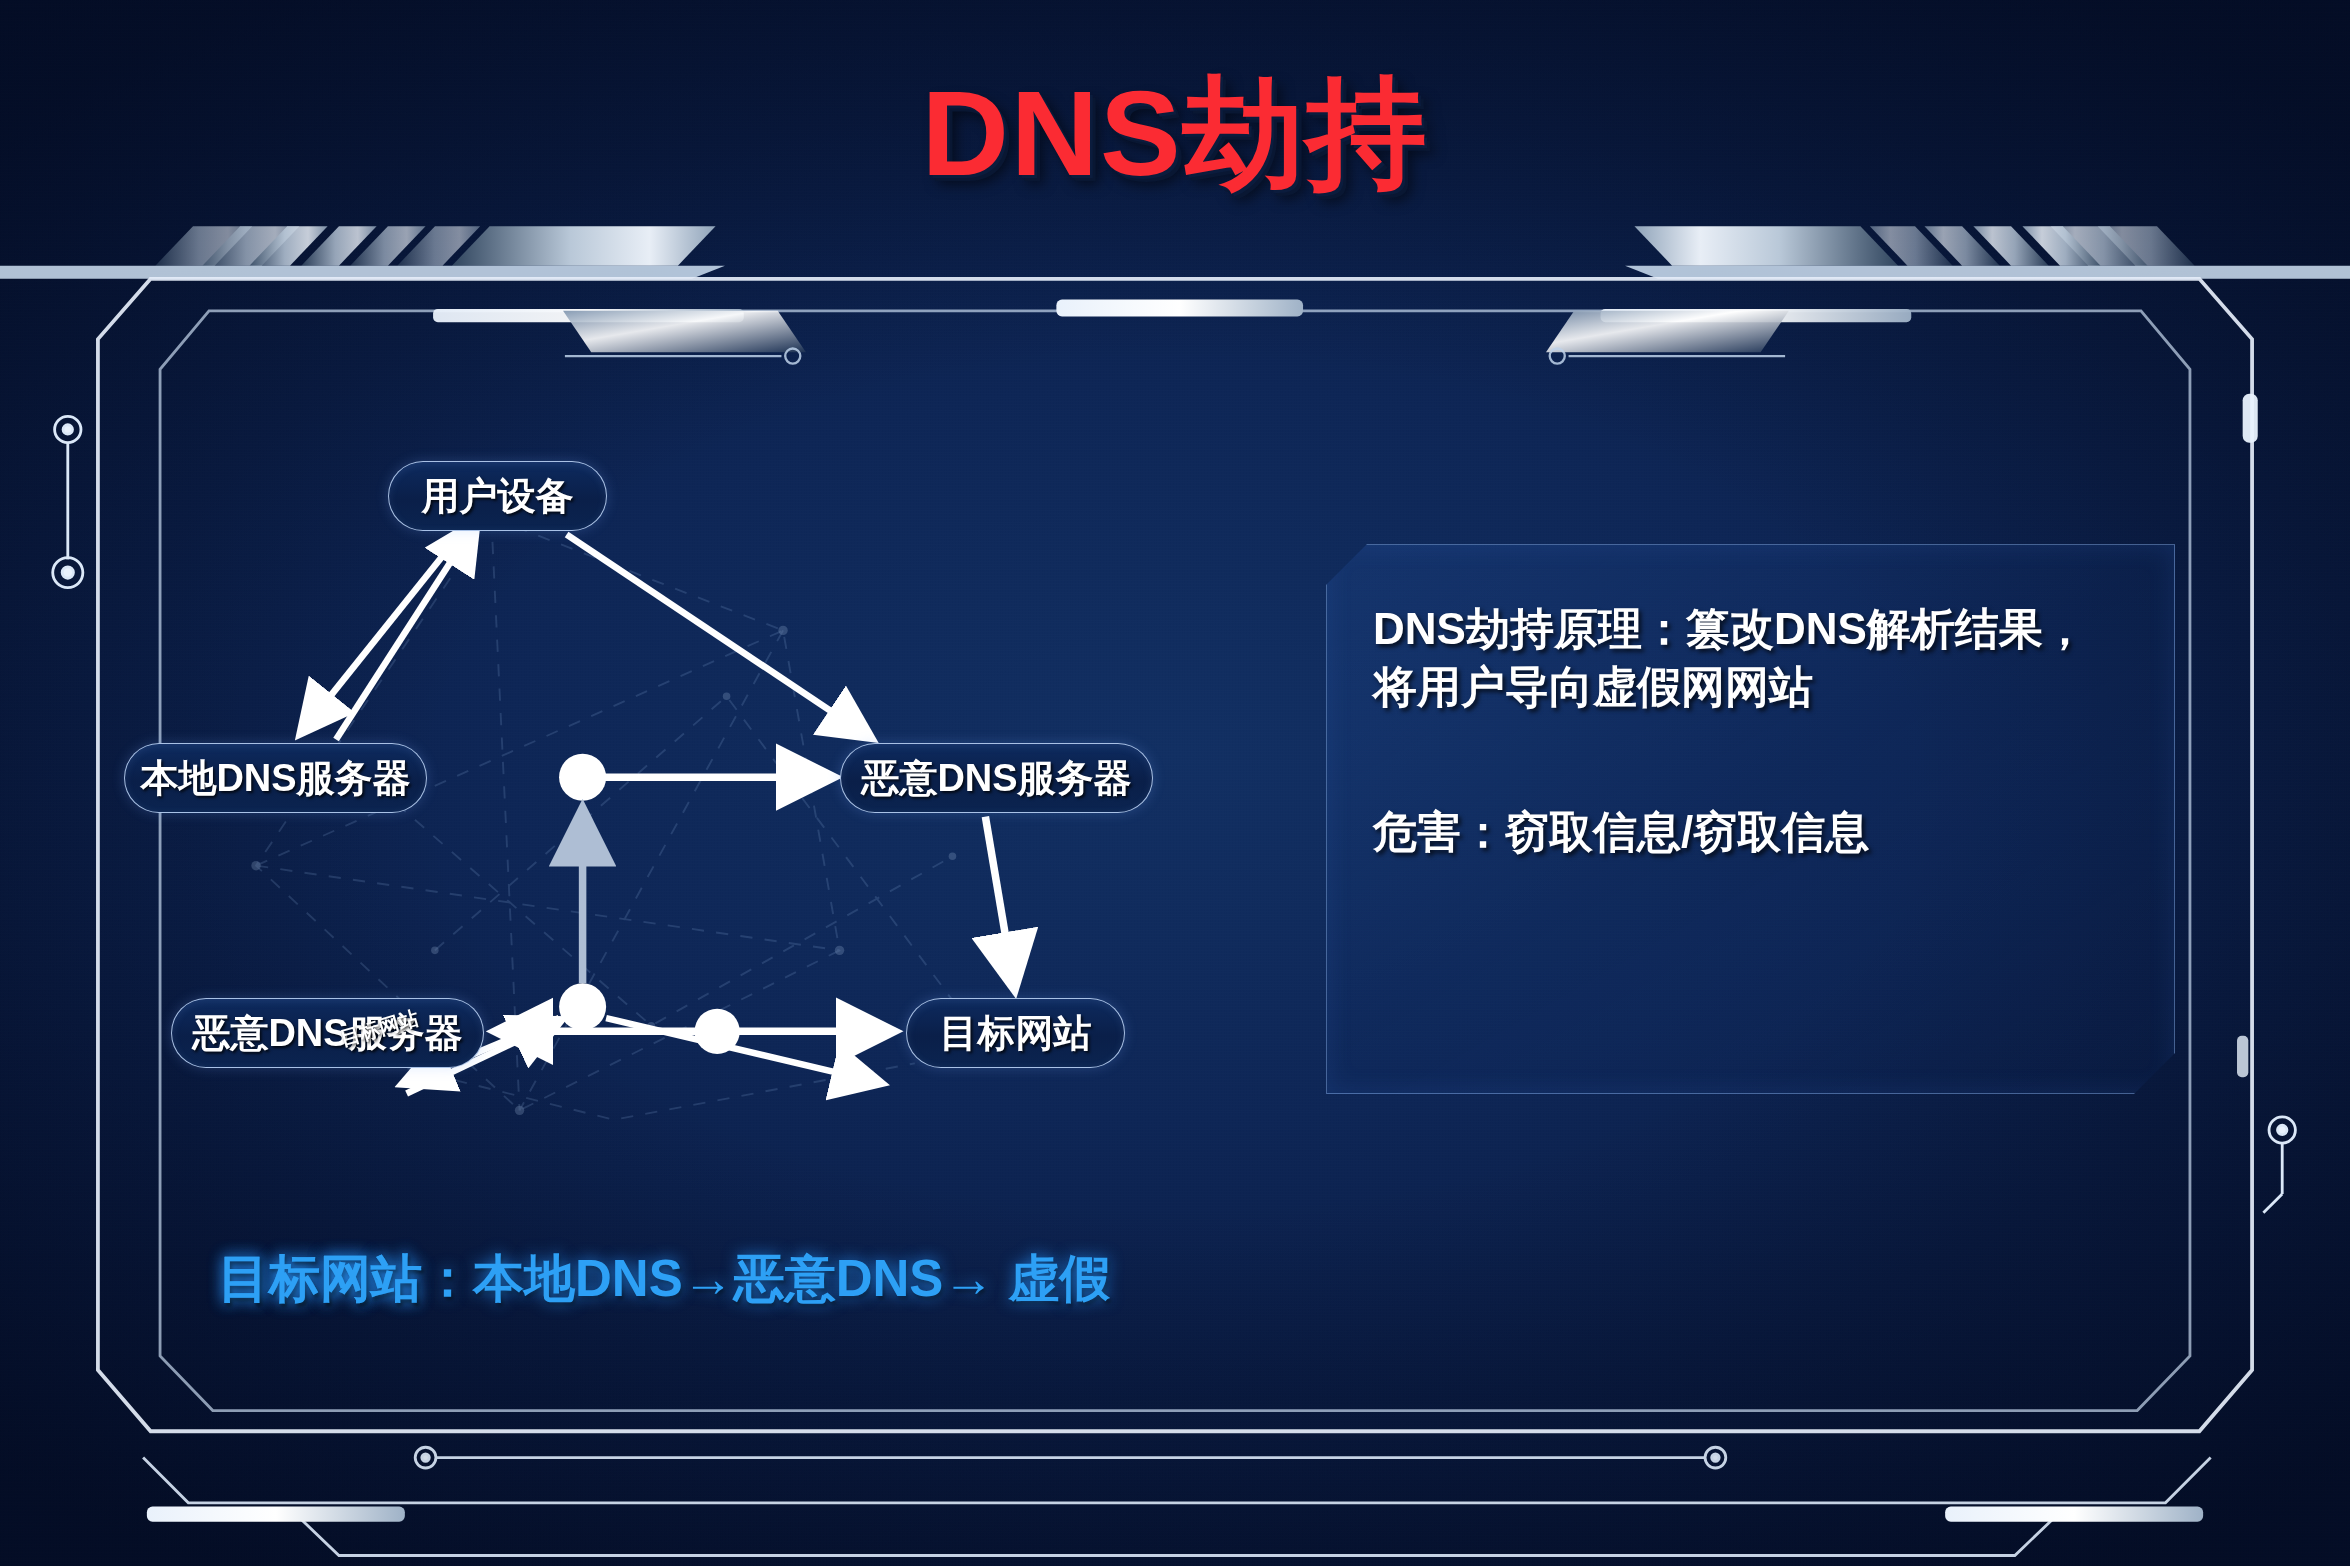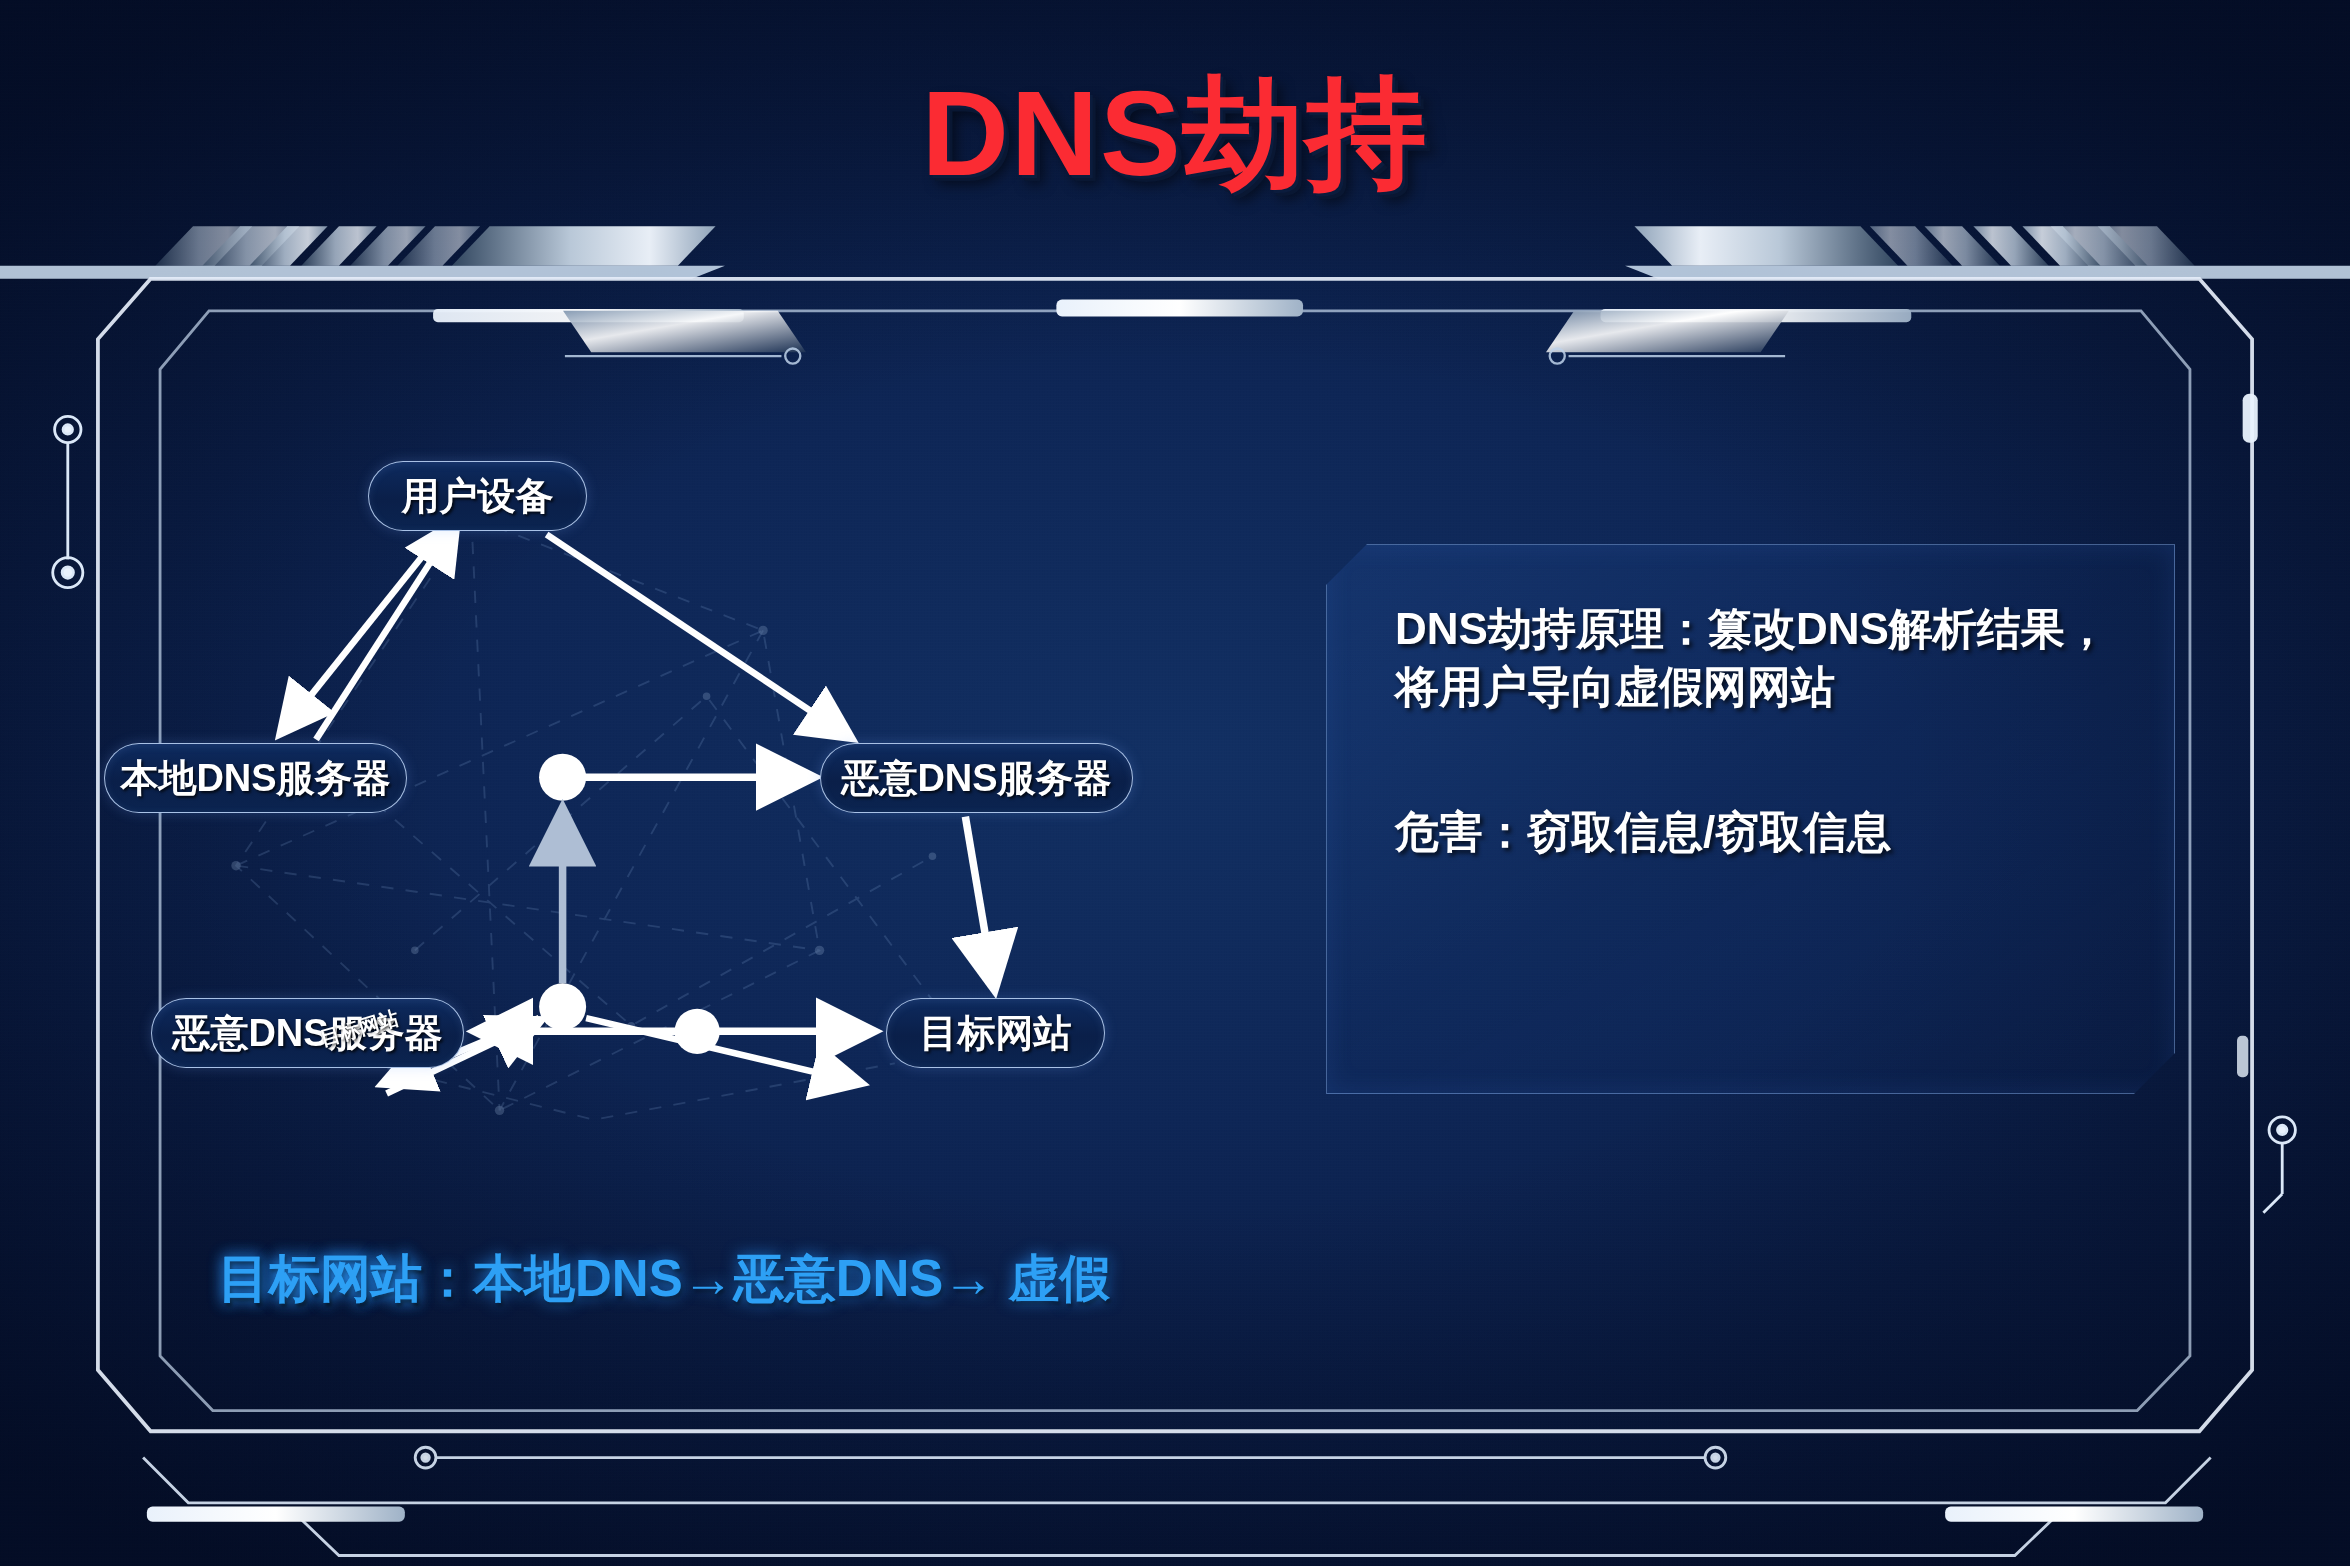--- a/index.html
+++ b/index.html
@@ -27,21 +27,21 @@
     color:#fb2b33;
     text-shadow:
        2.8px 2.8px 0 #0b1c3d, 5.6px 5.6px 0 #091733, 8.5px 9.4px 13px rgba(0,0,0,.55);
     font-family:"Liberation Sans","DejaVu Sans",sans-serif;
   }
 
   
   #frame{position:absolute;inset:0;z-index:20;pointer-events:none;}
 
   
-  #diagram{position:absolute;left:104px;top:461px;width:1224px;height:687px;z-index:30;}
+  #diagram{position:absolute;left:124px;top:461px;width:1224px;height:687px;z-index:30;}
   #netbg{position:absolute;left:0;top:0;width:1224px;height:687px;opacity:.5;}
   #edges{position:absolute;left:0;top:0;width:1224px;height:687px;}
 
   .node{
     position:absolute;display:flex;align-items:center;justify-content:center;
     border:1.9px solid rgba(198,221,255,.85);
     border-radius:56px;
     background:linear-gradient(180deg,#0d2a5e 0%,#0a1f49 55%,#0b2450 100%);
     box-shadow:0 0 13px rgba(120,170,255,.22), inset 0 1.9px 8.5px rgba(140,185,255,.12);
     color:#fff;font-weight:bold;white-space:nowrap;
@@ -62,21 +62,21 @@
   }
 
   
   #panel{
     position:absolute;left:1326px;top:544px;width:847px;height:548px;z-index:30;
     background:linear-gradient(150deg, rgba(30,70,140,.34) 0%, rgba(16,45,100,.26) 48%, rgba(12,34,80,.20) 100%);
     border:1.9px solid rgba(150,190,250,.42);
     clip-path:polygon(41px 0, 100% 0, 100% calc(100% - 41px), calc(100% - 41px) 100%, 0 100%, 0 41px);
     box-shadow:0 0 26px rgba(60,120,220,.16) inset;
   }
-  #panel .inner{padding:55px 53px 0 68px;}
+  #panel .inner{padding:55px 53px 0 46px;}
   .ptext{
     color:#fff;font-weight:bold;font-size:44px;line-height:1.32;
     text-shadow:2.8px 2.8px 4.7px rgba(0,0,0,.7);
   }
   #p-danger{margin-top:87px;}
 
   
   #caption{position:absolute;left:218px;top:1245px;z-index:30;height:75px;}
   #caption .cap{
     position:absolute;left:0;top:0;white-space:nowrap;

